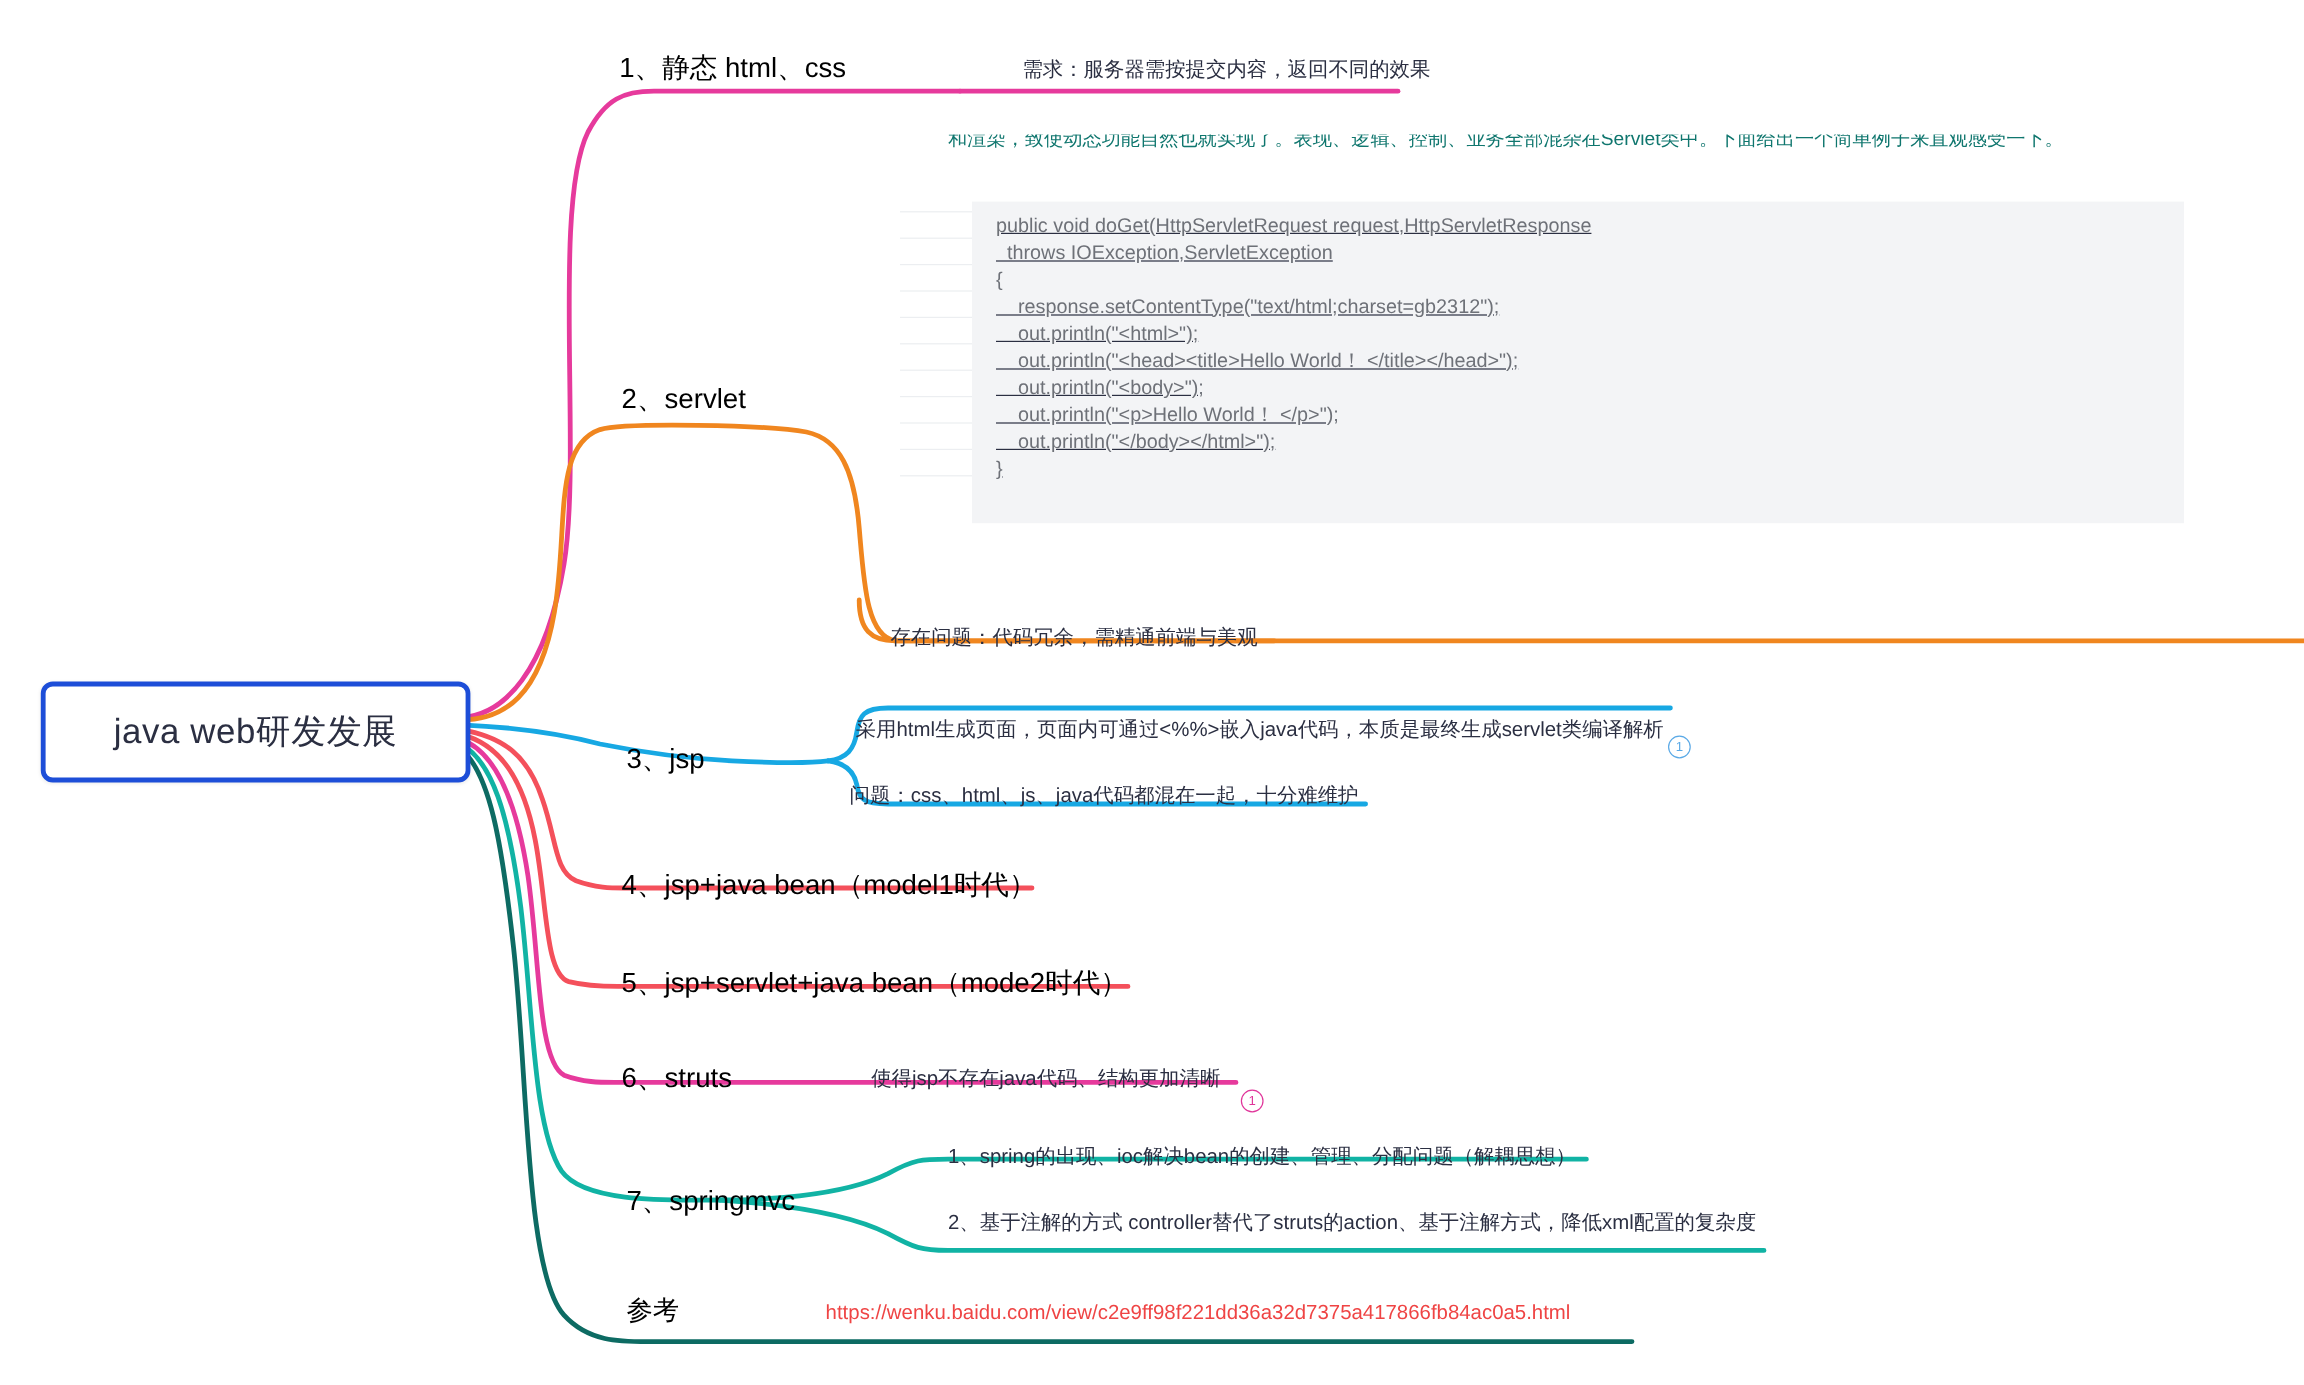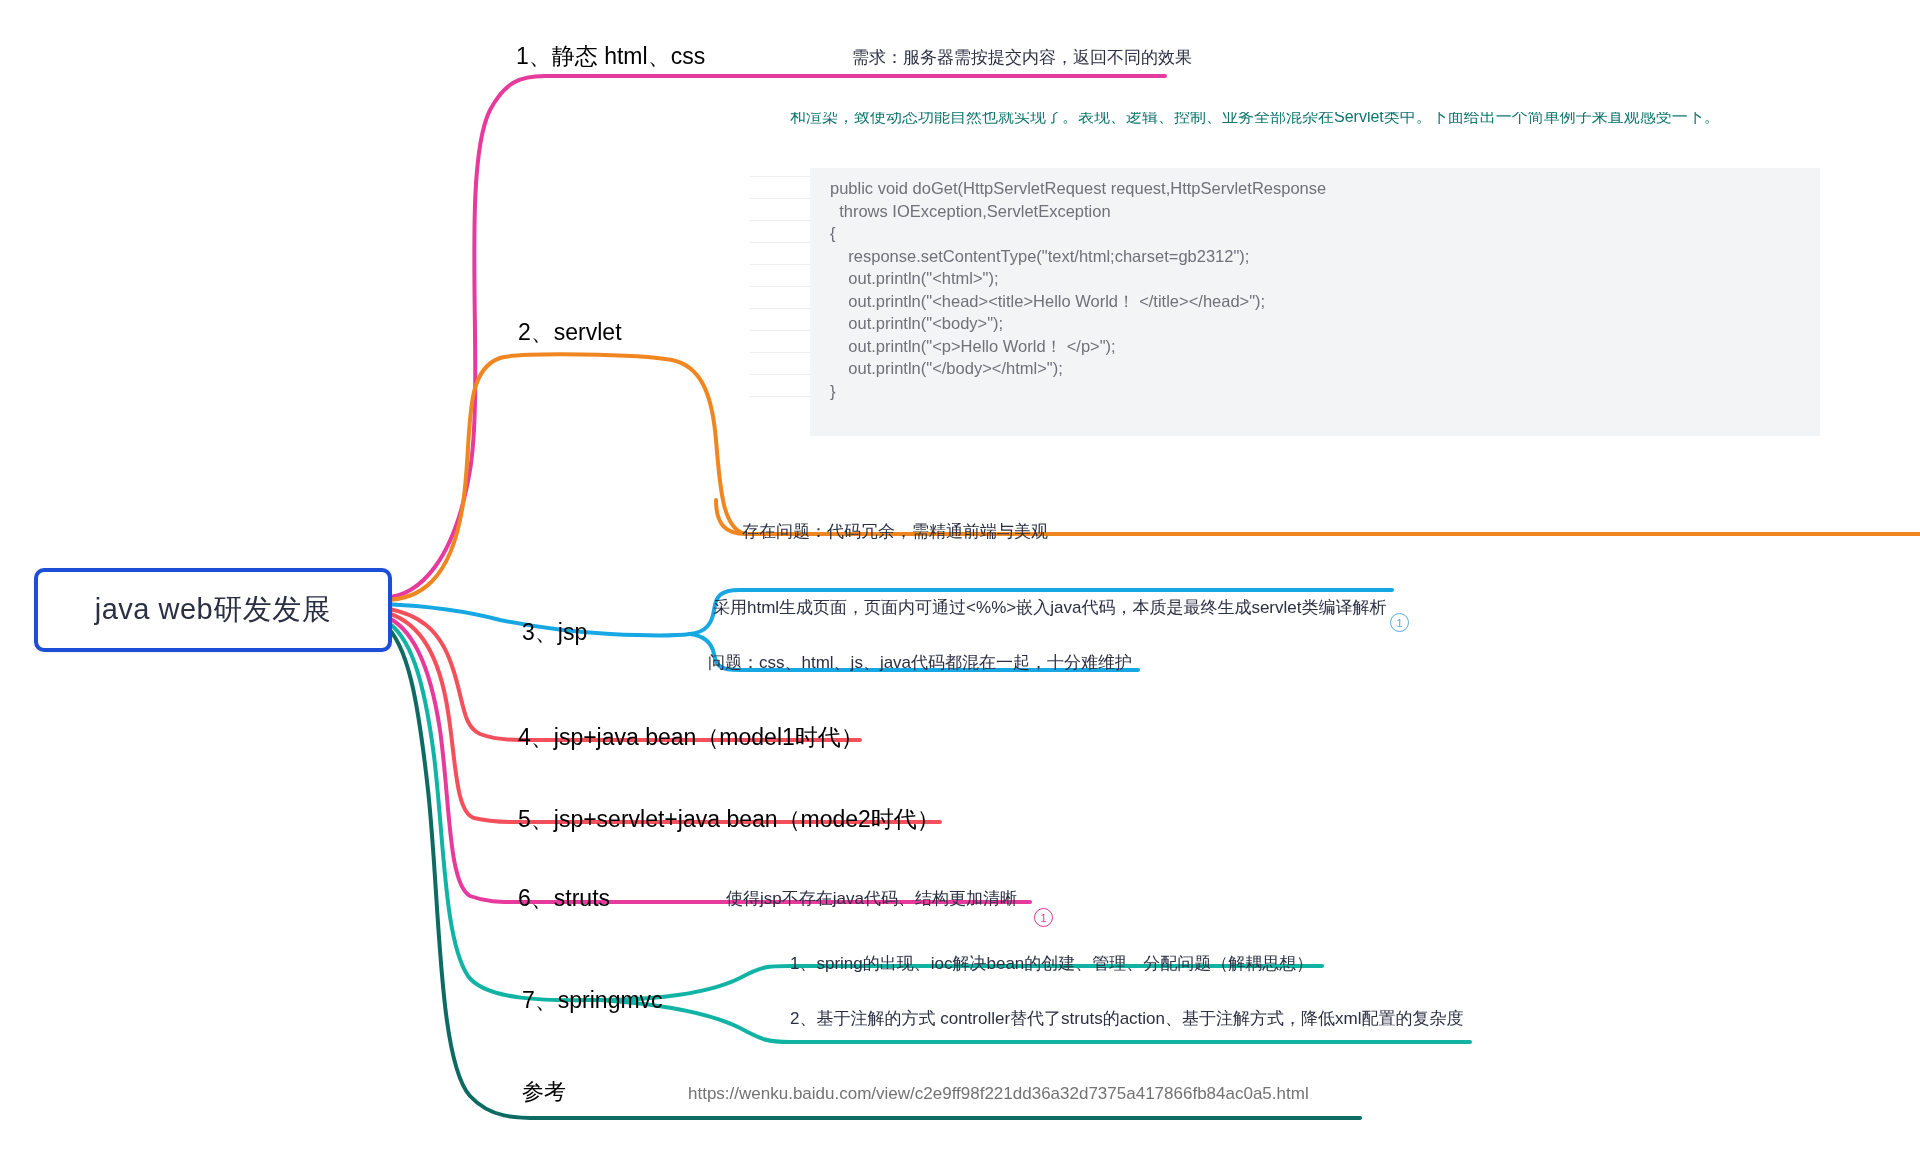--- a/index.html
+++ b/index.html
@@ -68,21 +68,21 @@
   
   .note {
     position: absolute;
     font-size: 17px;
     color: #2b2f42;
     white-space: nowrap;
     line-height: 1.3;
   }
   .note.url {
     font-size: 17px;
-    color: #737373;
+    color: #ef4444;
   }
 
   
   .faded-text {
     position: absolute;
     left: 790px;
     top: 112px;
     width: 960px;
     font-size: 16px;
     color: #0f766e;
@@ -113,20 +113,21 @@
     top: 0;
     width: 1010px;
     height: 268px;
     background: #f3f4f6;
   }
   .code-lines {
     position: absolute;
     left: 80px;
     top: 9px;
     width: 930px;
+    text-decoration: underline;
   }
   .code-lines .cl {
     font-family: "Liberation Sans", "DejaVu Sans", sans-serif;
     font-size: 16.5px;
     color: #6e7178;
     line-height: 22.5px;
     white-space: pre;
   }
 
   

